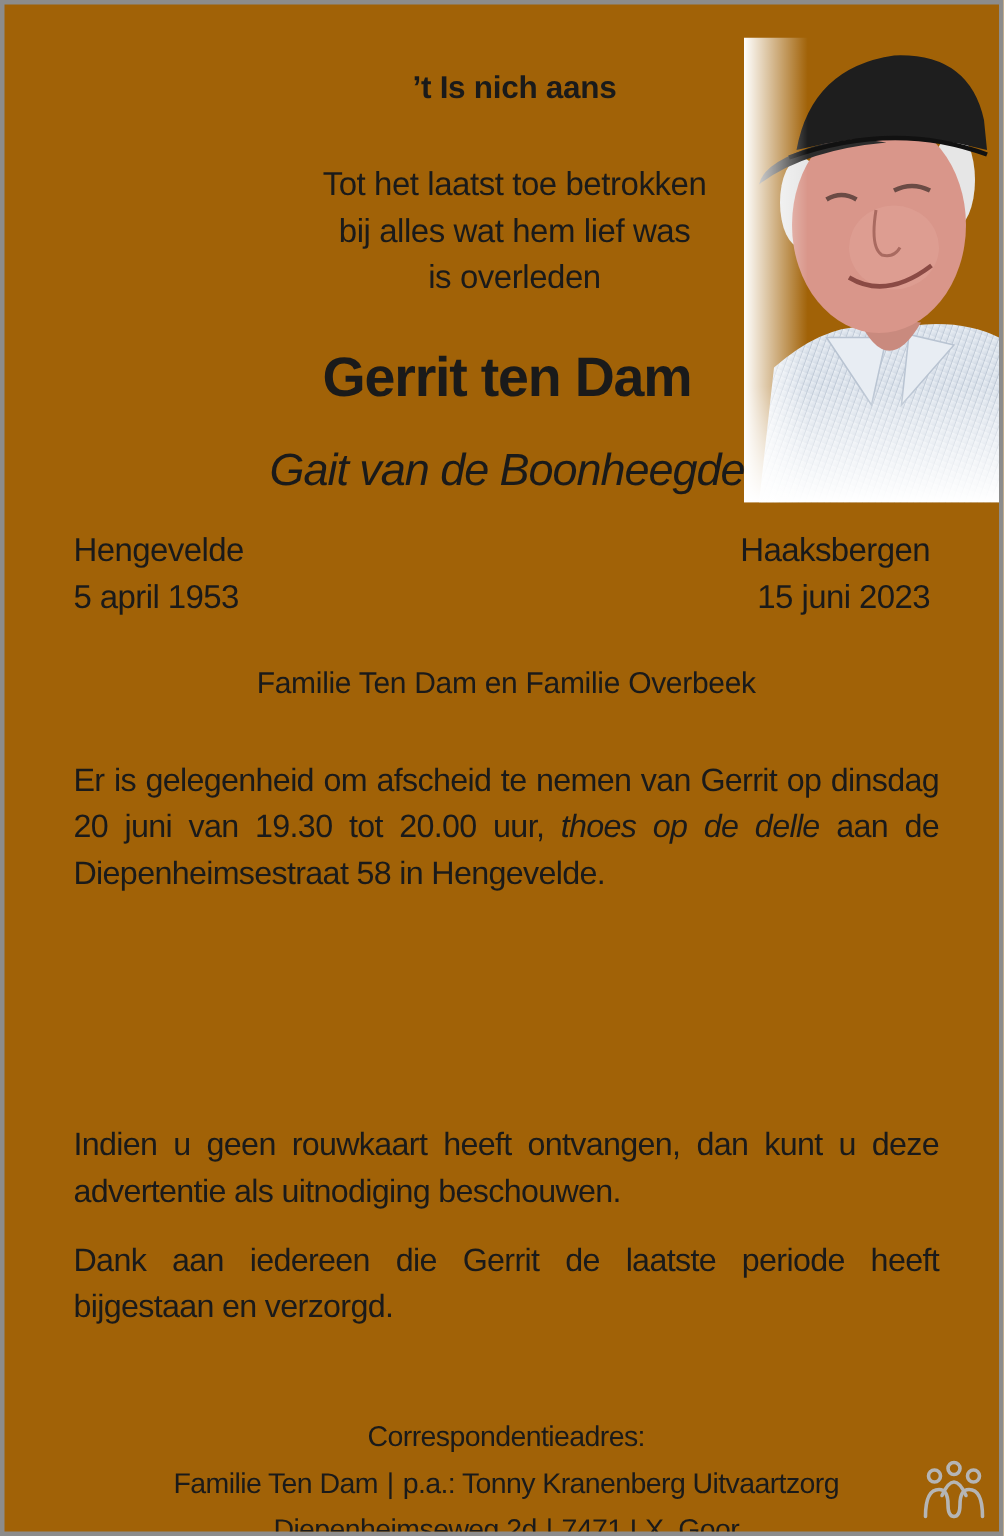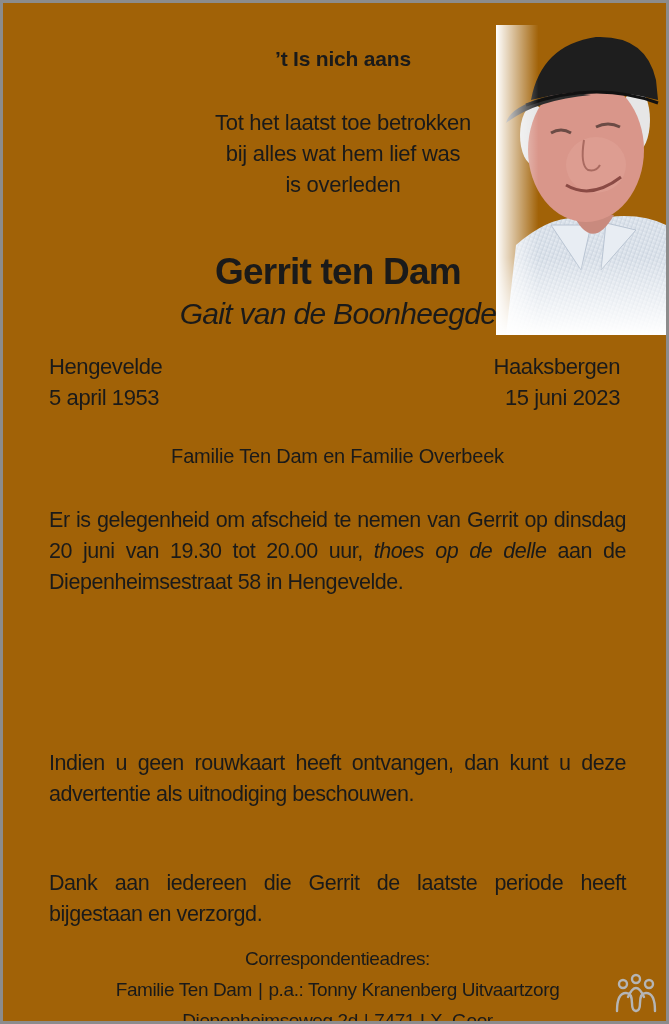--- a/index.html
+++ b/index.html
@@ -12,34 +12,34 @@
       background: #a16207;
       font-family: "Liberation Sans", "DejaVu Sans", sans-serif;
       color: #1a1a1a;
       overflow: hidden;
     }
     .abs { position: absolute; }
     .center { text-align: center; }
     .motto { left: 150px; width: 380px; top: 44px; font-size: 21px; font-weight: bold; letter-spacing: -0.2px; }
     .intro { left: 150px; width: 380px; top: 104px; font-size: 22px; line-height: 31px; letter-spacing: -0.3px; }
     .intro div { white-space: nowrap; }
-    .name { left: 100px; width: 470px; top: 228px; font-size: 37px; font-weight: bold; letter-spacing: -0.8px; margin-top: 20px; }
+    .name { left: 100px; width: 470px; top: 228px; font-size: 37px; font-weight: bold; letter-spacing: -0.8px; }
     .nickname { left: 100px; width: 470px; top: 294px; font-size: 30px; font-style: italic; letter-spacing: -0.7px; }
     .birth { left: 46px; top: 348px; font-size: 22px; line-height: 31px; letter-spacing: -0.4px; }
     .death { right: 46px; top: 348px; font-size: 22px; line-height: 31px; text-align: right; letter-spacing: -0.4px; }
     .family { left: 60px; width: 549px; top: 442px; font-size: 20px; letter-spacing: -0.2px; }
     .para {
       left: 46px; width: 577px;
       font-size: 21.5px; line-height: 31px;
       text-align: justify; letter-spacing: -0.45px;
     }
     .p1 { top: 502px; }
     .p2 { top: 610px; }
     .p3 { top: 745px; }
-    .p4 { top: 865px; }
+    .p4 { top: 822px; }
     .para i { font-style: italic; }
     .corr { left: 30px; width: 609px; top: 940px; font-size: 19px; line-height: 31px; letter-spacing: -0.4px; }
     .corr .sep { margin: 0 6px; }
     .photo {
       right: 0px; top: 22px; width: 170px; height: 310px;
     }
     .logo { right: 8px; bottom: 8px; width: 44px; height: 40px; }
   </style>
 </head>
 <body>

